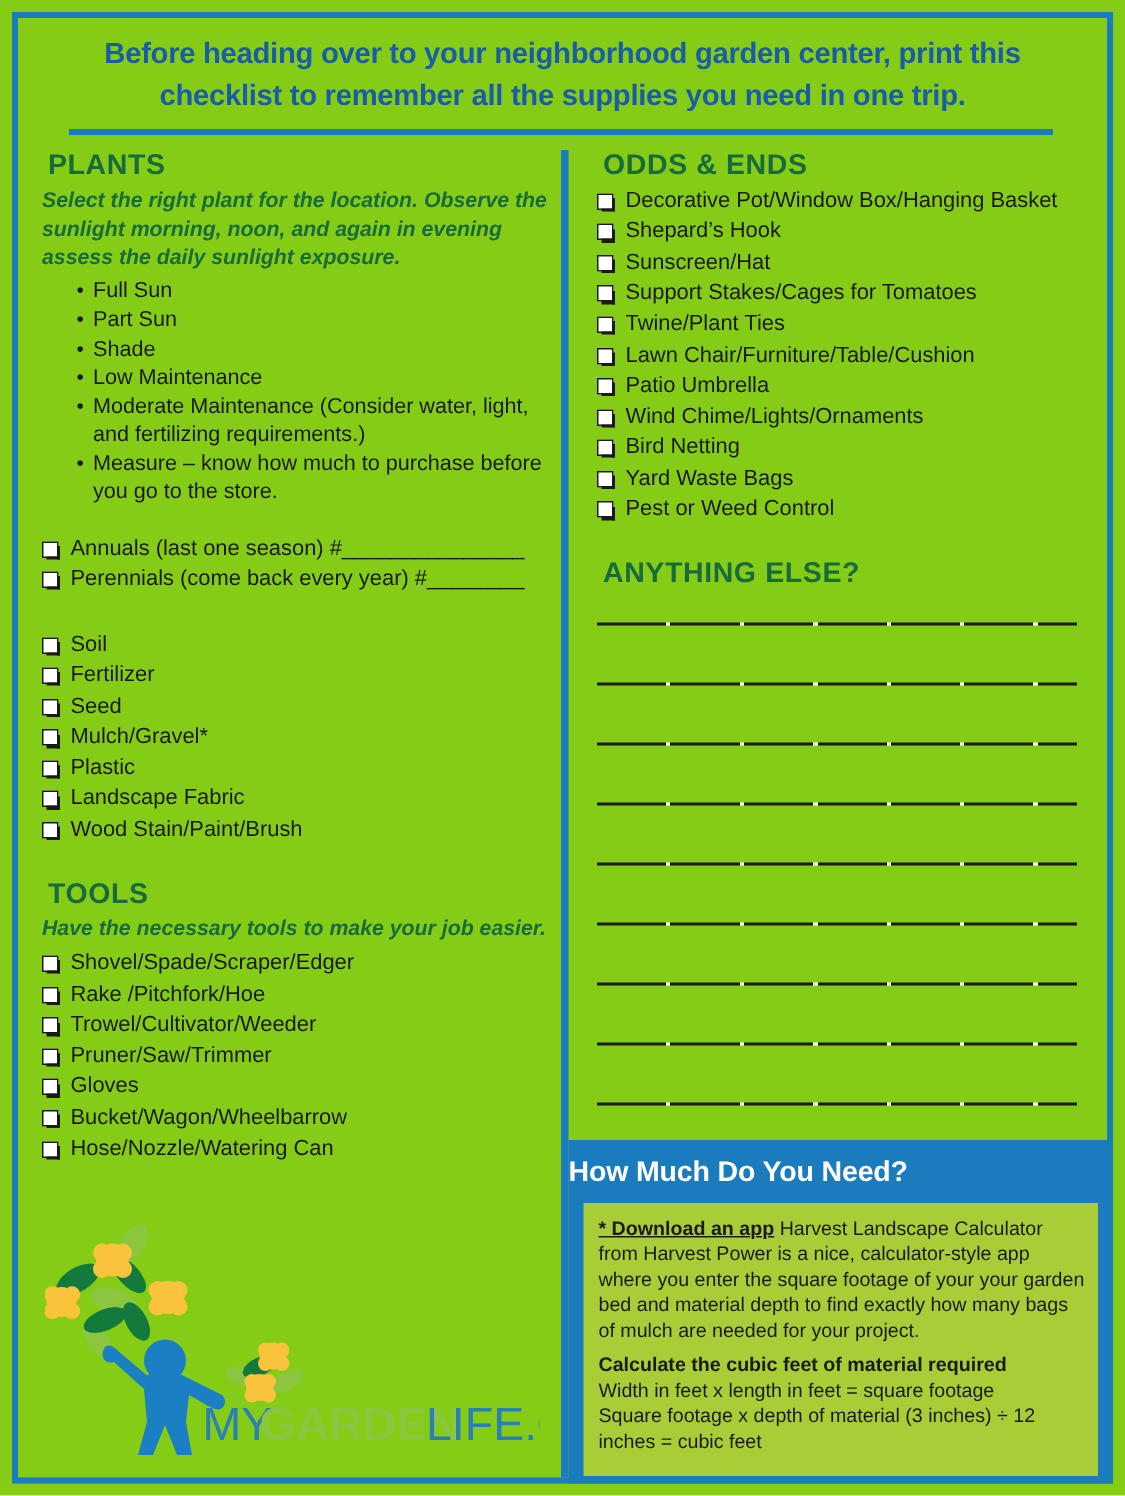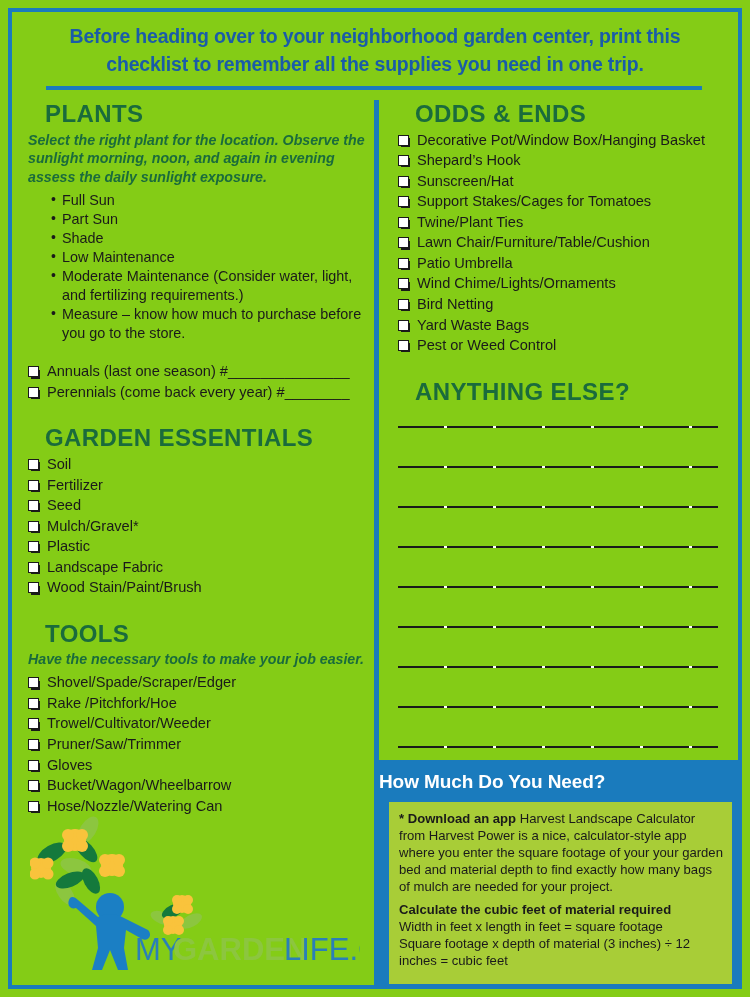--- a/index.html
+++ b/index.html
@@ -81,23 +81,23 @@
     position: absolute;
     left: 374px;
     top: 100px;
     width: 5px;
     height: 885px;
     background: #1a7bbd;
   }
 
   
   h2.section-title {
-    margin: 0 0 3px 17px;
+    margin: 0 0 3px 4px;
     color: #1a6b3c;
-    font-size: 24px;
+    font-size: 19px;
     font-weight: bold;
     letter-spacing: 0.4px;
     line-height: 1.15;
   }
   .section-sub {
     margin: 0 0 4px 0;
     color: #1a6b3c;
     font-size: 14.2px;
     font-style: italic;
     font-weight: 600;
@@ -213,21 +213,21 @@
     padding: 8px 9px 10px 10px;
     box-sizing: border-box;
     height: 182px;
   }
   .hm-p {
     font-size: 13.1px;
     color: #1a1a1a;
     line-height: 1.30;
     margin: 0 0 6px 0;
   }
-  .hm-p b { font-weight: bold; }
+  .hm-p b { font-weight: bold; text-decoration: underline; }
   .hm-sub {
     font-size: 13.1px;
     font-weight: bold;
     color: #1a1a1a;
     line-height: 1.30;
     margin: 0;
   }
   .hm-line {
     font-size: 13.1px;
     color: #1a1a1a;
@@ -281,21 +281,20 @@
         <li class="check-row">
           <span class="cbox"></span>
           <span class="check-label">Perennials (come back every year) #________</span>
         </li>
       </ul>
     </section>
 
     <div class="spacer-lg"></div>
 
     <section>
-      <h2 class="section-title">GARDEN ESSENTIALS</h2>
       <ul class="check-list">
         <li class="check-row">
           <span class="cbox"></span>
           <span class="check-label">Soil</span>
         </li>
         <li class="check-row">
           <span class="cbox"></span>
           <span class="check-label">Fertilizer</span>
         </li>
         <li class="check-row">

